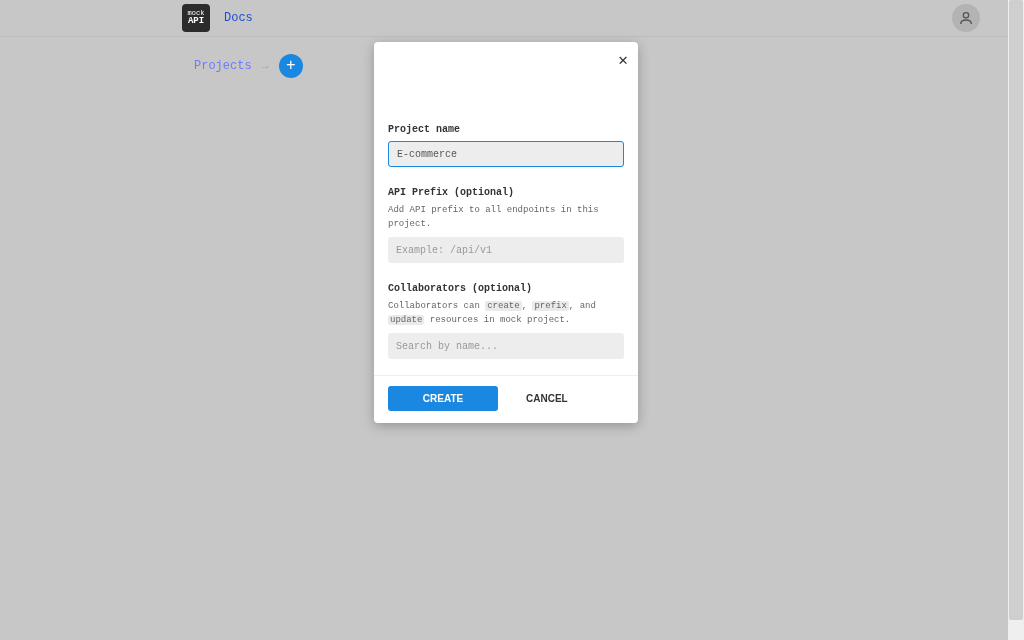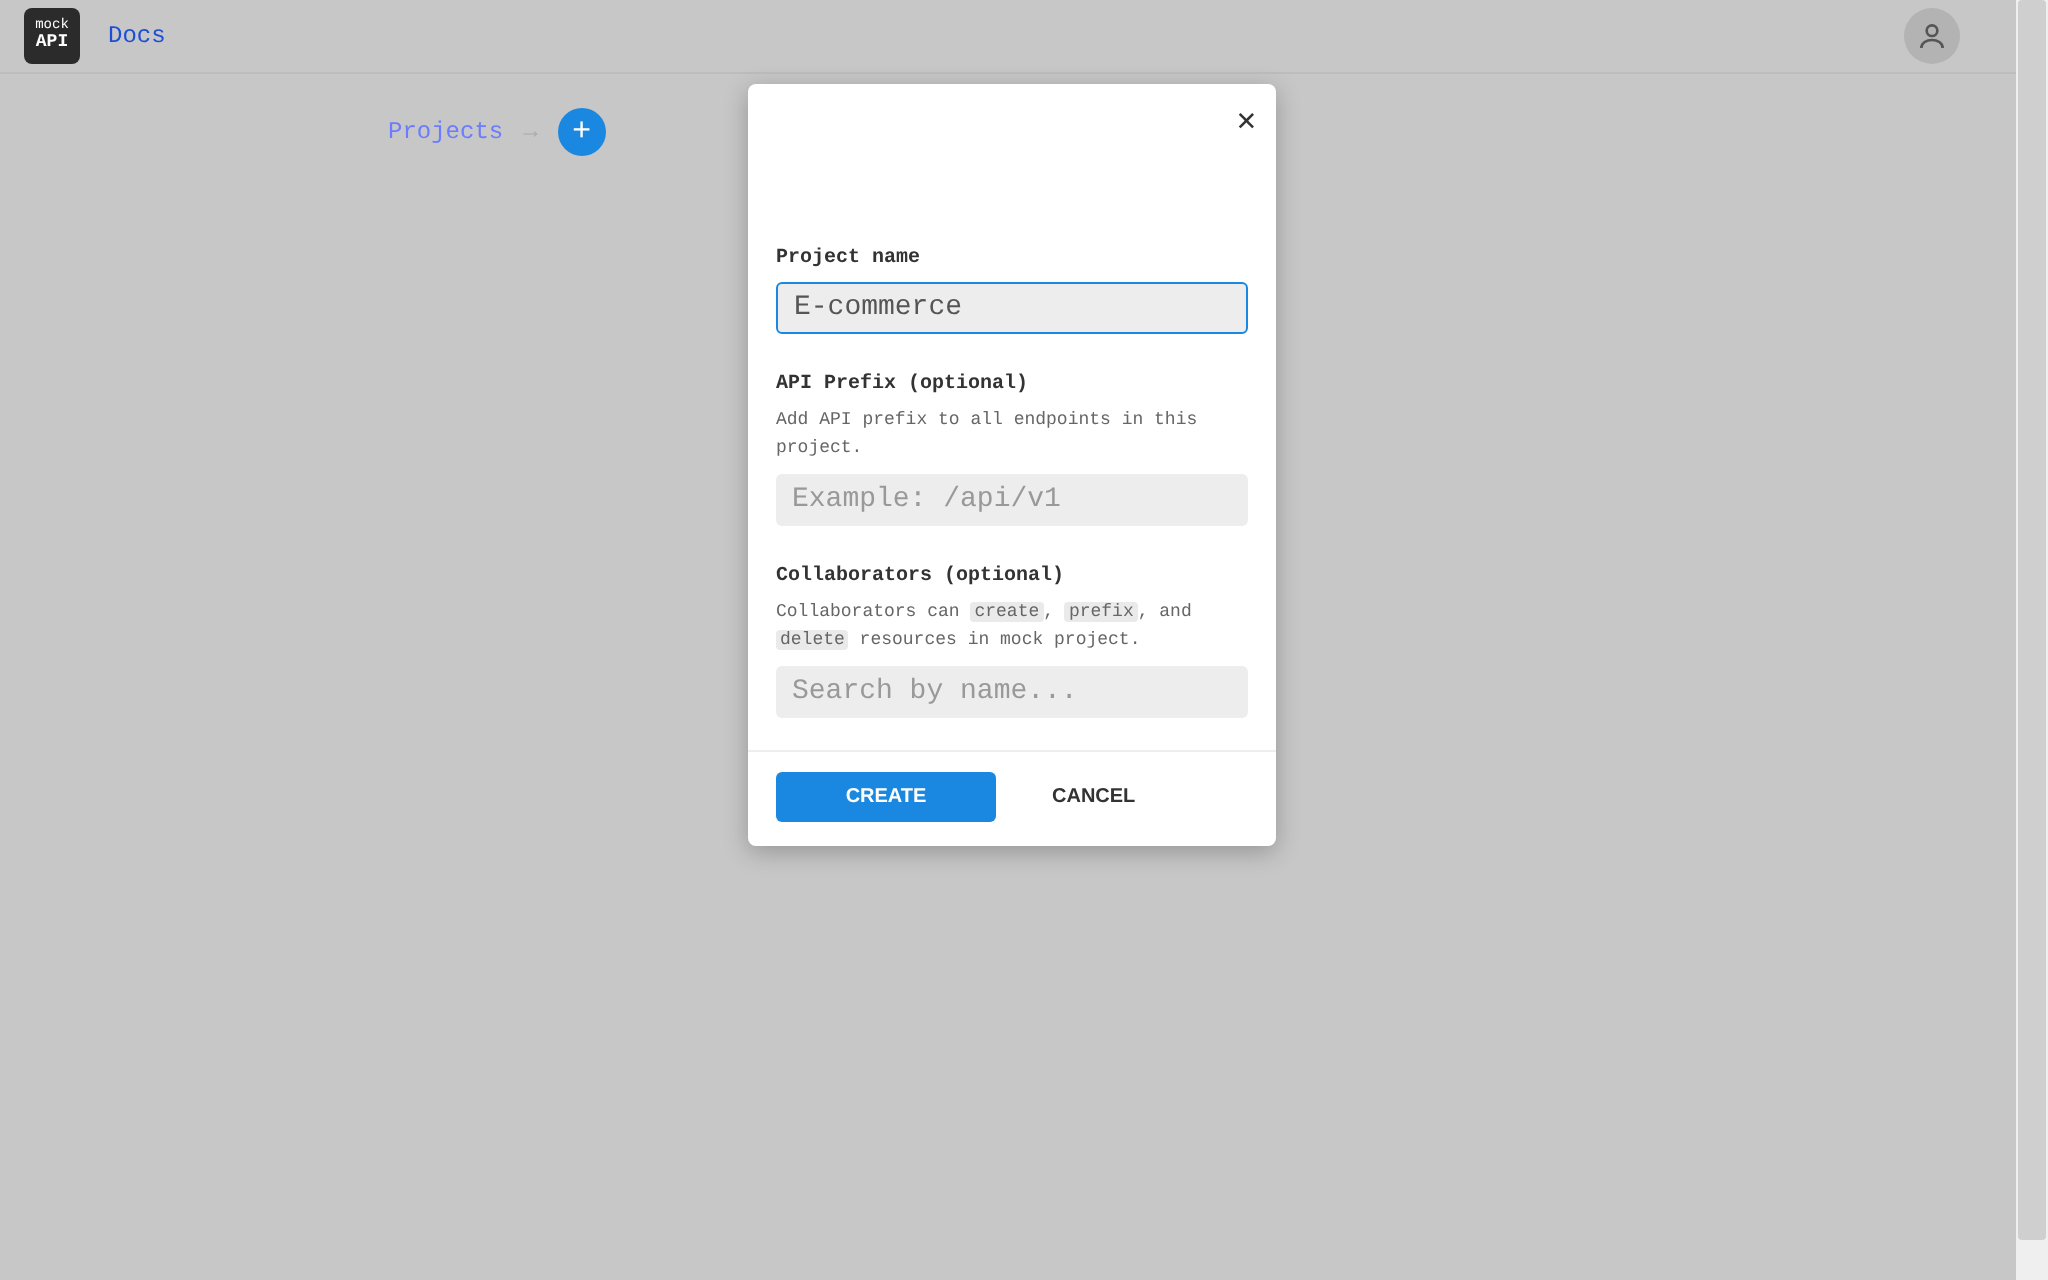--- a/index.html
+++ b/index.html
@@ -30,20 +30,21 @@
       height: 28px;
       background: #2b2b2b;
       border-radius: 4px;
       color: #fff;
       display: flex;
       flex-direction: column;
       align-items: center;
       justify-content: center;
       font-size: 8px;
       line-height: 1;
+      margin-left: 170px;
     }
     .logo .l1 { font-size: 7px; }
     .logo .l2 { font-size: 9px; font-weight: bold; }
     .docs-link {
       margin-left: 14px;
       font-size: 12px;
       color: #1d4ed8;
     }
     .avatar {
       position: absolute;
@@ -126,21 +127,21 @@
       border-radius: 2px;
     }
     .input {
       width: 100%;
       height: 26px;
       background: #ededed;
       border: none;
       border-radius: 3px;
       padding: 0 8px;
       font-family: inherit;
-      font-size: 14px;
+      font-size: 10px;
       color: #555;
       margin-bottom: 12px;
     }
     .input.focused {
       border: 1px solid #1a88e0;
       background: #ededed;
       outline: none;
     }
     .input::placeholder { color: #999; }
     .modal-footer {
@@ -222,21 +223,21 @@
     <div class="modal-body">
       <div class="field-label first">Project name</div>
       <input class="input focused" type="text" value="E-commerce" style="">
 
       <div class="field-label">API Prefix (optional)</div>
       <div class="field-help">Add API prefix to all endpoints in this project.</div>
       <input class="input" type="text" placeholder="Example: /api/v1" style="">
 
       <div class="field-label">Collaborators (optional)</div>
       <div class="field-help">
-        <span>Collaborators can </span><span class="kw">create</span><span>, </span><span class="kw">prefix</span><span>, and </span><span class="kw">delete</span><span> resources in mock project.</span>
+        <span>Collaborators can </span><span class="kw">create</span><span>, </span><span class="kw">prefix</span><span>, and </span><span class="kw">update</span><span> resources in mock project.</span>
       </div>
       <input class="input" type="text" placeholder="Search by name..." style="">
     </div>
     <div class="modal-footer">
       <button class="btn-create">CREATE</button>
       <button class="btn-cancel">CANCEL</button>
     </div>
   </div>
 </div>
 

